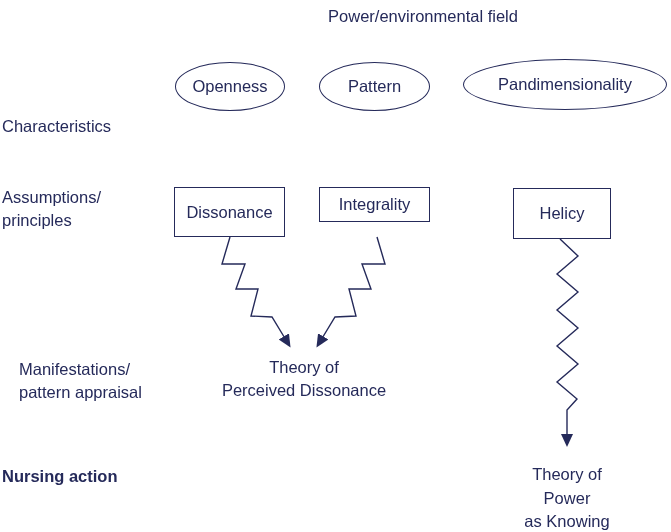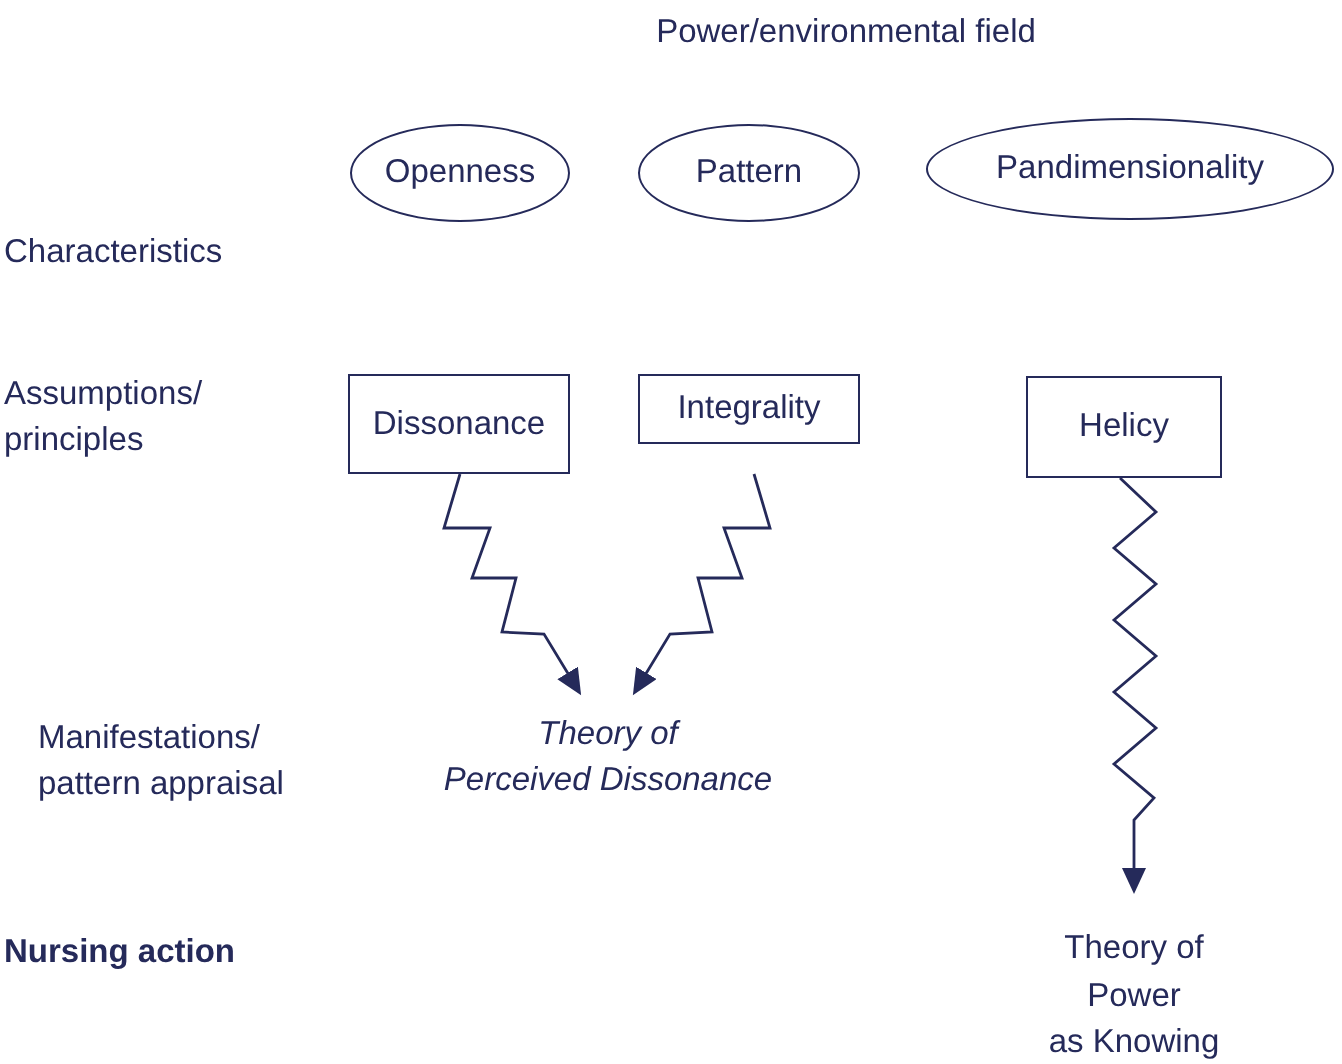--- a/index.html
+++ b/index.html
@@ -61,21 +61,21 @@
   .bx-0 { left: 174px; top: 187px; width: 111px; height: 50px; }
   .bx-1 { left: 319px; top: 187px; width: 111px; height: 35px; }
   .bx-2 { left: 513px; top: 188px; width: 98px; height: 51px; }
   .outcome {
     position: absolute;
     transform: translateX(-50%);
     text-align: center;
     font-size: 16.5px;
     white-space: pre-line;
   }
-  .out-0 { left: 304px; top: 356px; line-height: 22.5px; font-style: italic; }
+  .out-0 { left: 304px; top: 356px; line-height: 22.5px; }
   .out-1 { left: 567px; top: 463px; line-height: 23.5px; }
 </style>
 </head>
 <body>
 
 <div class="canvas">
 
   <svg class="arrows" viewBox="0 0 671 532" xmlns="http://www.w3.org/2000/svg" aria-hidden="true">
     <defs>
       <marker id="ah" markerUnits="userSpaceOnUse" markerWidth="16" markerHeight="14" refX="10" refY="6" orient="auto">

